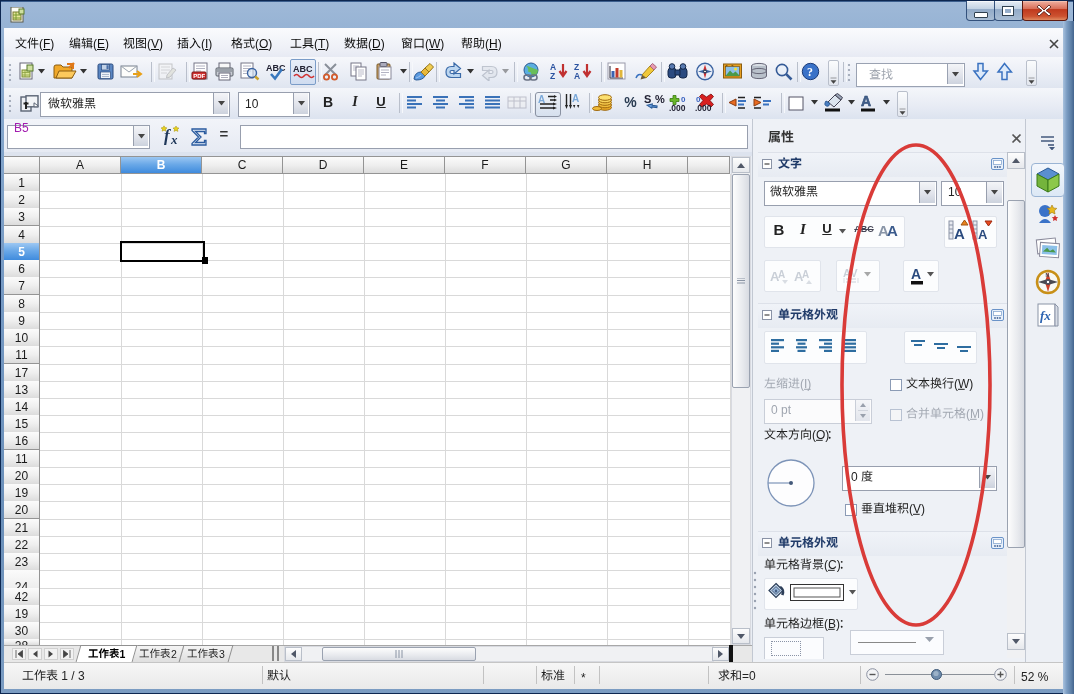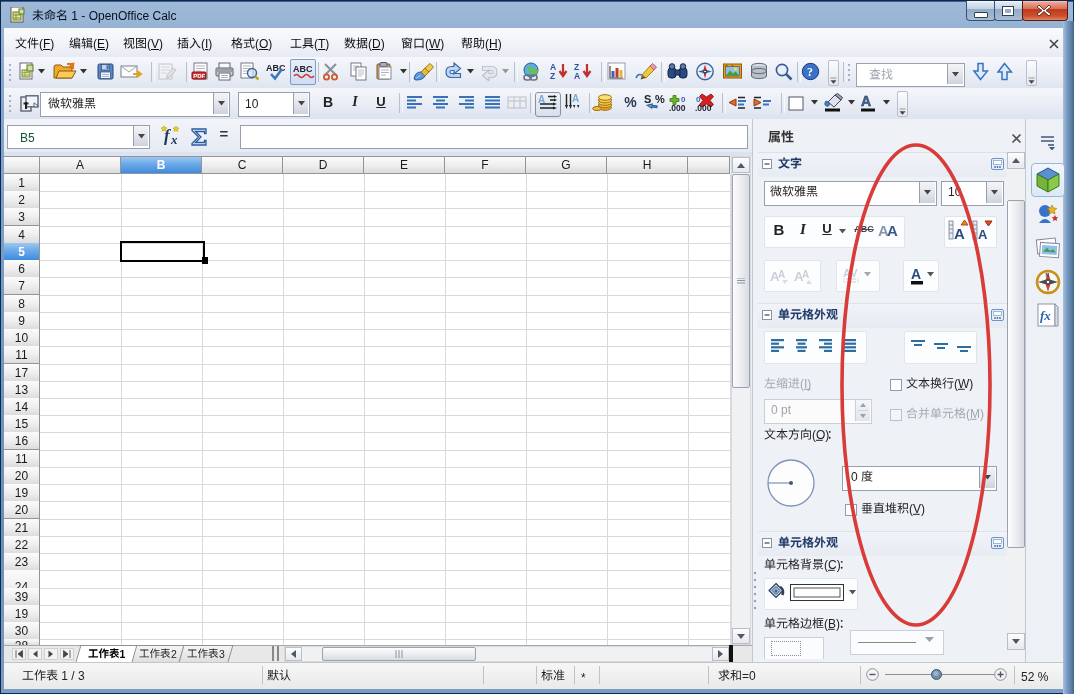--- a/index.html
+++ b/index.html
@@ -88,28 +88,20 @@
     <div style="position:absolute;left:0px;top:0px;width:1px;height:694px;background:#0d2750;"></div>
     <div style="position:absolute;left:1073px;top:0px;width:1px;height:694px;background:#0d2750;"></div>
     <div style="position:absolute;left:10px;top:7px;width:16px;height:16px;">
       <svg width="16" height="16" viewBox="0 0 16 16">
 <rect x="1" y="0" width="12" height="15" fill="#fdfdf5" stroke="#5a5a48" stroke-width="1"></rect>
 <rect x="3" y="5" width="8" height="8" fill="#e8e89a" stroke="#7a7a30" stroke-width="1"></rect>
 <path d="M3 8h8M3 11h8M6 5v8" stroke="#7a9a30" stroke-width="1"></path>
 <rect x="9" y="2" width="5" height="5" fill="#cfe0a0" stroke="#5a7a28" stroke-width="1"></rect>
 </svg>
     </div>
-    <div style="position:absolute;left:32px;top:8px;width:400px;height:16px;display:flex;align-items:center;color:#06101f;">
-      <svg width="153" height="14" viewBox="0 -10.6 153 14" style="overflow:visible;display:block;margin-top:0px">
-        <use href="#r672a" transform="translate(0.0,0) scale(0.0120,-0.0120)" fill="#06101f"></use>
-        <use href="#r547d" transform="translate(12.0,0) scale(0.0120,-0.0120)" fill="#06101f"></use>
-        <use href="#r540d" transform="translate(24.0,0) scale(0.0120,-0.0120)" fill="#06101f"></use>
-        <text x="36.0" y="0" font-family="Liberation Sans, sans-serif" font-size="12" font-weight="normal" fill="#06101f" xml:space="preserve"> 1 - OpenOffice Calc</text>
-      </svg>
-    </div>
     <div style="position:absolute;left:965px;top:0px;width:101px;height:21px;"></div>
     <div style="position:absolute;left:966px;top:1px;width:28px;height:19px;background:linear-gradient(180deg,#e8eef5,#c3d3e4 40%,#93abc8 45%,#a9bdd4);border:1px solid #33517c;border-top:none;border-radius:0 0 4px 4px;box-shadow:inset 0 1px 0 #f5f8fb;"></div>
     <div style="position:absolute;left:994px;top:1px;width:28px;height:19px;background:linear-gradient(180deg,#e8eef5,#c3d3e4 40%,#93abc8 45%,#a9bdd4);border:1px solid #33517c;border-top:none;border-radius:0 0 4px 4px;box-shadow:inset 0 1px 0 #f5f8fb;"></div>
     <div style="position:absolute;left:1022px;top:1px;width:44px;height:19px;background:linear-gradient(180deg,#f0b0a0,#d9705a 40%,#c03a1e 45%,#cc5230 80%,#e08a60);border:1px solid #5c1a10;border-top:none;border-radius:0 0 4px 4px;box-shadow:inset 0 1px 0 #f2c0b0;"></div>
     <div style="position:absolute;left:974px;top:12px;width:12px;height:4px;background:#fff;border:1px solid #30404f;border-radius:1px;"></div>
     <div style="position:absolute;left:1002px;top:6px;width:12px;height:10px;">
       <svg width="12" height="10">
         <rect x="0.5" y="0.5" width="11" height="9" fill="none" stroke="#30404f" stroke-width="1"></rect>
         <rect x="2" y="2" width="8" height="6" fill="none" stroke="#fff" stroke-width="2"></rect>
       </svg>
@@ -675,21 +667,21 @@
         <path d="M0 0h7L3.5 4.5Z" fill="#333"></path>
       </svg>
     </div>
     <div style="position:absolute;left:897px;top:91px;width:11px;height:26px;background:linear-gradient(180deg,#fbfcfd,#e2e6ee);border:1px solid #b9bfcb;border-radius:2px;box-sizing:border-box;">
       <svg width="9" height="24" style="margin:1px auto 0">
         <path d="M1.5 16h6M2 18.5h5L4.5 21.5Z" fill="#444" stroke="#444" stroke-width="0.5"></path>
       </svg>
     </div>
     <div style="position:absolute;left:4px;top:119px;width:748px;height:33px;background:linear-gradient(180deg,#f2f4f9,#e6eaf3);"></div>
     <div style="position:absolute;left:7px;top:125px;width:141px;height:22px;background:#fff;border:1px solid #989fae;"></div>
-    <div style="position:absolute;left:14px;top:131px;width:40px;height:15px;font:12px 'Liberation Sans',sans-serif;color:#14532d;margin-left:6px;">B5</div>
+    <div style="position:absolute;left:14px;top:121px;width:40px;height:15px;font:12px 'Liberation Sans',sans-serif;color:#a21caf;">B5</div>
     <div style="position:absolute;left:133px;top:126px;width:14px;height:20px;background:linear-gradient(180deg,#f4f5f8,#dfe2ea 60%,#ccd2dd);border-left:1px solid #989fae;display:flex;align-items:center;justify-content:center;">
       <svg width="7" height="5">
         <path d="M0 0h7L3.5 4.5Z" fill="#444"></path>
       </svg>
     </div>
     <div style="position:absolute;left:160px;top:124px;width:24px;height:24px;">
       <svg width="24" height="24" viewBox="0 0 24 24">
         <text x="4" y="17" font-family="Liberation Serif" font-size="17" font-style="italic" font-weight="bold" fill="#1e3658">f</text>
         <text x="11" y="20" font-family="Liberation Serif" font-size="13" font-style="italic" font-weight="bold" fill="#1e3658">x</text>
         <path d="M5 5 l1 1.8 2 .3 -1.5 1.3 .4 2 -1.9 -1 -1.9 1 .4 -2 -1.5 -1.3 2 -.3 Z" fill="#e8d21e" stroke="#a89210" stroke-width="0.5" transform="translate(-1,-3.2)"></path>
@@ -732,21 +724,21 @@
     <div style="position:absolute;left:4px;top:415px;width:36px;height:18px;background:linear-gradient(180deg,#fbfbfb,#efefef 50%,#dcdcdc);border:1px solid #949494;border-top:none;border-left:none;display:flex;align-items:center;justify-content:center;font:normal 12px 'Liberation Sans',sans-serif;color:#1a1a1a;box-sizing:border-box;overflow:hidden;">15</div>
     <div style="position:absolute;left:4px;top:432px;width:36px;height:18px;background:linear-gradient(180deg,#fbfbfb,#efefef 50%,#dcdcdc);border:1px solid #949494;border-top:none;border-left:none;display:flex;align-items:center;justify-content:center;font:normal 12px 'Liberation Sans',sans-serif;color:#1a1a1a;box-sizing:border-box;overflow:hidden;">16</div>
     <div style="position:absolute;left:4px;top:450px;width:36px;height:18px;background:linear-gradient(180deg,#fbfbfb,#efefef 50%,#dcdcdc);border:1px solid #949494;border-top:none;border-left:none;display:flex;align-items:center;justify-content:center;font:normal 12px 'Liberation Sans',sans-serif;color:#1a1a1a;box-sizing:border-box;overflow:hidden;">11</div>
     <div style="position:absolute;left:4px;top:467px;width:36px;height:18px;background:linear-gradient(180deg,#fbfbfb,#efefef 50%,#dcdcdc);border:1px solid #949494;border-top:none;border-left:none;display:flex;align-items:center;justify-content:center;font:normal 12px 'Liberation Sans',sans-serif;color:#1a1a1a;box-sizing:border-box;overflow:hidden;">20</div>
     <div style="position:absolute;left:4px;top:484px;width:36px;height:18px;background:linear-gradient(180deg,#fbfbfb,#efefef 50%,#dcdcdc);border:1px solid #949494;border-top:none;border-left:none;display:flex;align-items:center;justify-content:center;font:normal 12px 'Liberation Sans',sans-serif;color:#1a1a1a;box-sizing:border-box;overflow:hidden;">19</div>
     <div style="position:absolute;left:4px;top:501px;width:36px;height:18px;background:linear-gradient(180deg,#fbfbfb,#efefef 50%,#dcdcdc);border:1px solid #949494;border-top:none;border-left:none;display:flex;align-items:center;justify-content:center;font:normal 12px 'Liberation Sans',sans-serif;color:#1a1a1a;box-sizing:border-box;overflow:hidden;">20</div>
     <div style="position:absolute;left:4px;top:519px;width:36px;height:18px;background:linear-gradient(180deg,#fbfbfb,#efefef 50%,#dcdcdc);border:1px solid #949494;border-top:none;border-left:none;display:flex;align-items:center;justify-content:center;font:normal 12px 'Liberation Sans',sans-serif;color:#1a1a1a;box-sizing:border-box;overflow:hidden;">21</div>
     <div style="position:absolute;left:4px;top:536px;width:36px;height:18px;background:linear-gradient(180deg,#fbfbfb,#efefef 50%,#dcdcdc);border:1px solid #949494;border-top:none;border-left:none;display:flex;align-items:center;justify-content:center;font:normal 12px 'Liberation Sans',sans-serif;color:#1a1a1a;box-sizing:border-box;overflow:hidden;">22</div>
     <div style="position:absolute;left:4px;top:553px;width:36px;height:18px;background:linear-gradient(180deg,#fbfbfb,#efefef 50%,#dcdcdc);border:1px solid #949494;border-top:none;border-left:none;display:flex;align-items:center;justify-content:center;font:normal 12px 'Liberation Sans',sans-serif;color:#1a1a1a;box-sizing:border-box;overflow:hidden;">23</div>
     <div style="position:absolute;left:4px;top:570px;width:36px;height:34px;background:linear-gradient(180deg,#fbfbfb,#efefef 50%,#dcdcdc);border:1px solid #949494;border-top:none;border-left:none;display:flex;align-items:center;justify-content:center;font:normal 12px 'Liberation Sans',sans-serif;color:#1a1a1a;box-sizing:border-box;overflow:hidden;">24</div>
-    <div style="position:absolute;left:4px;top:588px;width:36px;height:18px;background:linear-gradient(180deg,#fbfbfb,#efefef 50%,#dcdcdc);border:1px solid #949494;border-top:none;border-left:none;display:flex;align-items:center;justify-content:center;font:normal 12px 'Liberation Sans',sans-serif;color:#1a1a1a;box-sizing:border-box;overflow:hidden;">39</div>
+    <div style="position:absolute;left:4px;top:588px;width:36px;height:18px;background:linear-gradient(180deg,#fbfbfb,#efefef 50%,#dcdcdc);border:1px solid #949494;border-top:none;border-left:none;display:flex;align-items:center;justify-content:center;font:normal 12px 'Liberation Sans',sans-serif;color:#1a1a1a;box-sizing:border-box;overflow:hidden;">42</div>
     <div style="position:absolute;left:4px;top:605px;width:36px;height:18px;background:linear-gradient(180deg,#fbfbfb,#efefef 50%,#dcdcdc);border:1px solid #949494;border-top:none;border-left:none;display:flex;align-items:center;justify-content:center;font:normal 12px 'Liberation Sans',sans-serif;color:#1a1a1a;box-sizing:border-box;overflow:hidden;">19</div>
     <div style="position:absolute;left:4px;top:622px;width:36px;height:18px;background:linear-gradient(180deg,#fbfbfb,#efefef 50%,#dcdcdc);border:1px solid #949494;border-top:none;border-left:none;display:flex;align-items:center;justify-content:center;font:normal 12px 'Liberation Sans',sans-serif;color:#1a1a1a;box-sizing:border-box;overflow:hidden;">30</div>
     <div style="position:absolute;left:4px;top:639px;width:36px;height:7px;background:linear-gradient(180deg,#fbfbfb,#efefef 50%,#dcdcdc);border:1px solid #949494;border-top:none;border-left:none;display:flex;align-items:flex-start;justify-content:center;font:normal 12px 'Liberation Sans',sans-serif;color:#1a1a1a;box-sizing:border-box;overflow:hidden;">28</div>
     <div style="position:absolute;left:121px;top:174px;width:1px;height:471px;background:#d9d9d9;"></div>
     <div style="position:absolute;left:202px;top:174px;width:1px;height:471px;background:#d9d9d9;"></div>
     <div style="position:absolute;left:283px;top:174px;width:1px;height:471px;background:#d9d9d9;"></div>
     <div style="position:absolute;left:364px;top:174px;width:1px;height:471px;background:#d9d9d9;"></div>
     <div style="position:absolute;left:445px;top:174px;width:1px;height:471px;background:#d9d9d9;"></div>
     <div style="position:absolute;left:526px;top:174px;width:1px;height:471px;background:#d9d9d9;"></div>
     <div style="position:absolute;left:607px;top:174px;width:1px;height:471px;background:#d9d9d9;"></div>

